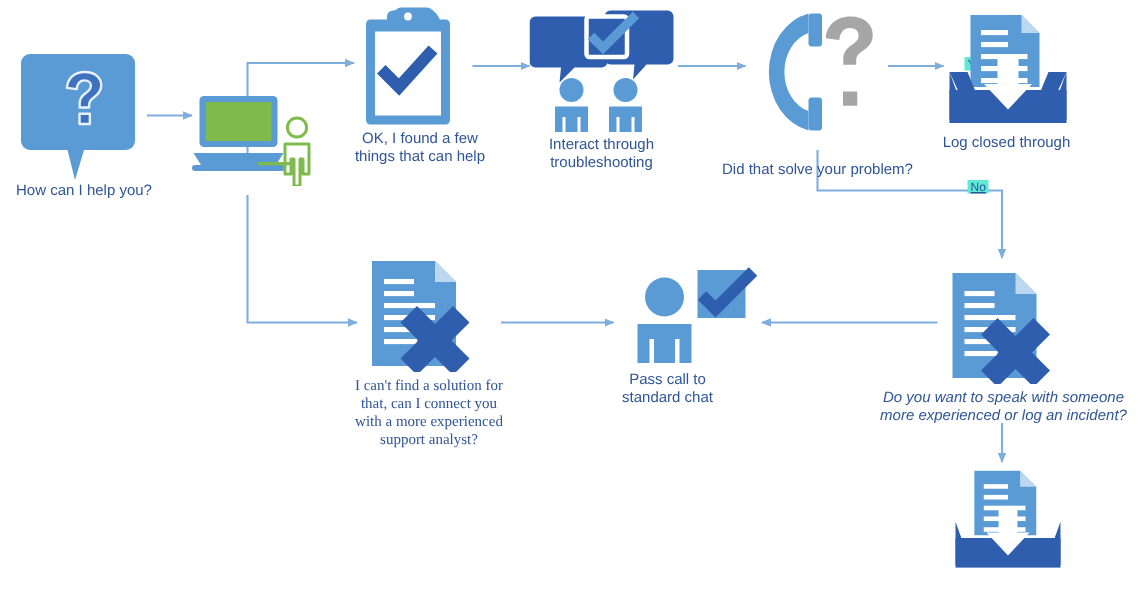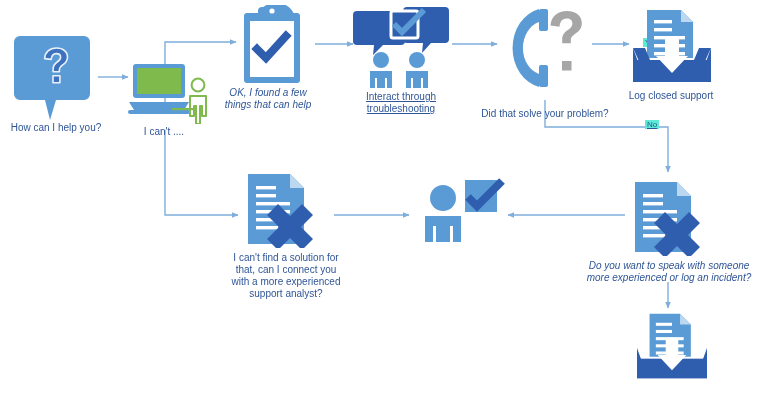--- a/index.html
+++ b/index.html
@@ -72,53 +72,52 @@
 
     <rect x="5" y="4" width="52" height="34" rx="3" fill="#5B9BD5"></rect>
     <rect x="9" y="8" width="44" height="26" fill="#7FBA4C"></rect>
     <path d="M1,42 h60 l-5,8 h-50 z" fill="#5B9BD5"></path>
     <rect x="0" y="50" width="62" height="4" rx="2" fill="#5B9BD5"></rect>
 
     <circle cx="70" cy="25" r="6.4" fill="#ffffff" stroke="#7FBA4C" stroke-width="2"></circle>
     <path d="M62,36 h16 v20 h-4 v-10 h-2 v18 h-4 v-18 h-2 v10 h-4 z" fill="#ffffff" stroke="#7FBA4C" stroke-width="2" stroke-linejoin="round"></path>
     <rect x="44" y="48" width="22" height="2.2" fill="#7FBA4C"></rect>
   </svg>
-  <div class="cap" style="top:66px;width:110px;left:36px;">I can't ....</div>
 </div>
 
 <div class="node" style="left:236px;top:5px;width:80px;height:110px;">
   <svg class="icon" width="80" height="82" viewBox="0 0 80 82">
     <rect x="8" y="8" width="56" height="70" rx="3" fill="#5B9BD5"></rect>
     <rect x="14" y="16" width="44" height="56" fill="#ffffff"></rect>
     <path d="M22,12 a14,11 0 0 1 36,0 z" fill="#5B9BD5"></path>
     <rect x="22" y="2" width="28" height="12" rx="4" fill="#5B9BD5"></rect>
     <circle cx="36" cy="6" r="2.6" fill="#ffffff"></circle>
     <path d="M21,44 l9,9 l20,-22" fill="none" stroke="#2F5EAF" stroke-width="8" stroke-linecap="square" stroke-linejoin="miter"></path>
   </svg>
-  <div class="cap" style="top:82px;width:120px;left:32px;font-style:italic;">OK, I found a few
+  <div class="cap" style="top:82px;width:120px;left:44px;">OK, I found a few
 things that can help</div>
 </div>
 
 <div class="node" style="left:353px;top:5px;width:100px;height:110px;">
   <svg class="icon" width="100" height="84" viewBox="0 0 100 84">
 
     <path d="M4,6 h44 a4,4 0 0 1 4,4 v26 a4,4 0 0 1 -4,4 h-18 l-10,10 l1,-10 h-17 a4,4 0 0 1 -4,-4 v-26 a4,4 0 0 1 4,-4 z" fill="#2F5EAF"></path>
 
     <path d="M54,2 h38 a4,4 0 0 1 4,4 v28 a4,4 0 0 1 -4,4 h-14 l-9,10 l1,-10 h-16 a4,4 0 0 1 -4,-4 v-28 a4,4 0 0 1 4,-4 z" fill="#2F5EAF"></path>
 
     <rect x="38" y="6" width="27" height="27" rx="2" fill="none" stroke="#ffffff" stroke-width="3"></rect>
 
     <path d="M41,19 l8,8 l22,-22" fill="none" stroke="#5B9BD5" stroke-width="6" stroke-linecap="butt" stroke-linejoin="miter"></path>
 
     <circle cx="28" cy="55" r="8" fill="#5B9BD5"></circle>
     <path d="M17,66 h22 v17 h-5 v-10 h-2 v10 h-8 v-10 h-2 v10 h-5 z" fill="#5B9BD5"></path>
     <circle cx="64" cy="55" r="8" fill="#5B9BD5"></circle>
     <path d="M53,66 h22 v17 h-5 v-10 h-2 v10 h-8 v-10 h-2 v10 h-5 z" fill="#5B9BD5"></path>
   </svg>
-  <div class="cap" style="top:86px;width:120px;left:48px;text-decoration:underline;">Interact through
+  <div class="cap" style="top:86px;width:120px;left:48px;">Interact through
 troubleshooting</div>
 </div>
 
 <div class="node" style="left:497px;top:5px;width:96px;height:110px;">
   <svg class="icon" width="96" height="86" viewBox="0 0 96 86">
 
     <path d="M42,4 a34,40 0 0 0 0,78 l0,-13 a22,27 0 0 1 0,-52 z" fill="#5B9BD5"></path>
     <rect x="42" y="4" width="9" height="22" rx="2" fill="#5B9BD5"></rect>
     <rect x="42" y="60" width="9" height="22" rx="2" fill="#5B9BD5"></rect>
 
@@ -139,24 +138,24 @@
     <rect x="25" y="28" width="31" height="3.4" fill="#ffffff"></rect>
     <rect x="25" y="36" width="31" height="3.4" fill="#ffffff"></rect>
     <rect x="25" y="44" width="31" height="3.4" fill="#ffffff"></rect>
 
     <path d="M4,40 l8,22 h62 l8,-22 v32 h-78 z" fill="#2F5EAF"></path>
     <path d="M4,40 l10,22 h58 l10,-22 h-12 l-5,12 h-44 l-5,-12 z" fill="#2F5EAF"></path>
     <rect x="4" y="52" width="78" height="22" fill="#2F5EAF"></rect>
 
     <path d="M36,30 h14 v18 h9 l-16,17 l-16,-17 h9 z" fill="#ffffff"></path>
   </svg>
-  <div class="cap" style="top:82px;width:130px;left:42px;">Log closed support</div>
-</div>
-
-<div class="node" style="left:238px;top:172px;width:96px;height:130px;">
+  <div class="cap" style="top:82px;width:130px;left:42px;">Log closed through</div>
+</div>
+
+<div class="node" style="left:238px;top:172px;width:96px;height:130px;font-family:Liberation Serif, serif;">
   <svg class="icon" width="96" height="76" viewBox="0 0 96 76">
     <path d="M10,2 h42 l14,14 v56 h-56 z" fill="#5B9BD5"></path>
     <path d="M52,2 l14,14 h-14 z" fill="#BBD8F0"></path>
     <rect x="18" y="14" width="20" height="3.4" fill="#ffffff"></rect>
     <rect x="18" y="22" width="20" height="3.4" fill="#ffffff"></rect>
     <rect x="18" y="30" width="34" height="3.4" fill="#ffffff"></rect>
     <rect x="18" y="38" width="34" height="3.4" fill="#ffffff"></rect>
     <rect x="18" y="46" width="34" height="3.4" fill="#ffffff"></rect>
     <rect x="18" y="54" width="22" height="3.4" fill="#ffffff"></rect>
     <path d="M40,32 l12,12 l12,-12 l11,11 l-12,12 l12,12 l-11,11 l-12,-12 l-12,12 l-11,-11 l12,-12 l-12,-12 z" fill="#2F5EAF"></path>
@@ -167,20 +166,22 @@
 support analyst?</div>
 </div>
 
 <div class="node" style="left:415px;top:178px;width:92px;height:100px;">
   <svg class="icon" width="92" height="68" viewBox="0 0 92 68">
     <circle cx="28" cy="20" r="13" fill="#5B9BD5"></circle>
     <path d="M10,38 h36 v26 h-8 v-16 h-3 v16 h-14 v-16 h-3 v16 h-8 z" fill="#5B9BD5"></path>
     <rect x="50" y="2" width="32" height="32" fill="#5B9BD5"></rect>
     <path d="M53,19 l9,9 l25,-25" fill="none" stroke="#2F5EAF" stroke-width="8" stroke-linecap="butt" stroke-linejoin="miter"></path>
   </svg>
+  <div class="cap" style="top:70px;width:120px;left:30px;">Pass call to
+standard chat</div>
 </div>
 
 <div class="node" style="left:625px;top:180px;width:96px;height:120px;font-style:italic;">
   <svg class="icon" width="96" height="76" viewBox="0 0 96 76">
     <path d="M10,2 h42 l14,14 v56 h-56 z" fill="#5B9BD5"></path>
     <path d="M52,2 l14,14 h-14 z" fill="#BBD8F0"></path>
     <rect x="18" y="14" width="20" height="3.4" fill="#ffffff"></rect>
     <rect x="18" y="22" width="20" height="3.4" fill="#ffffff"></rect>
     <rect x="18" y="30" width="34" height="3.4" fill="#ffffff"></rect>
     <rect x="18" y="38" width="34" height="3.4" fill="#ffffff"></rect>

